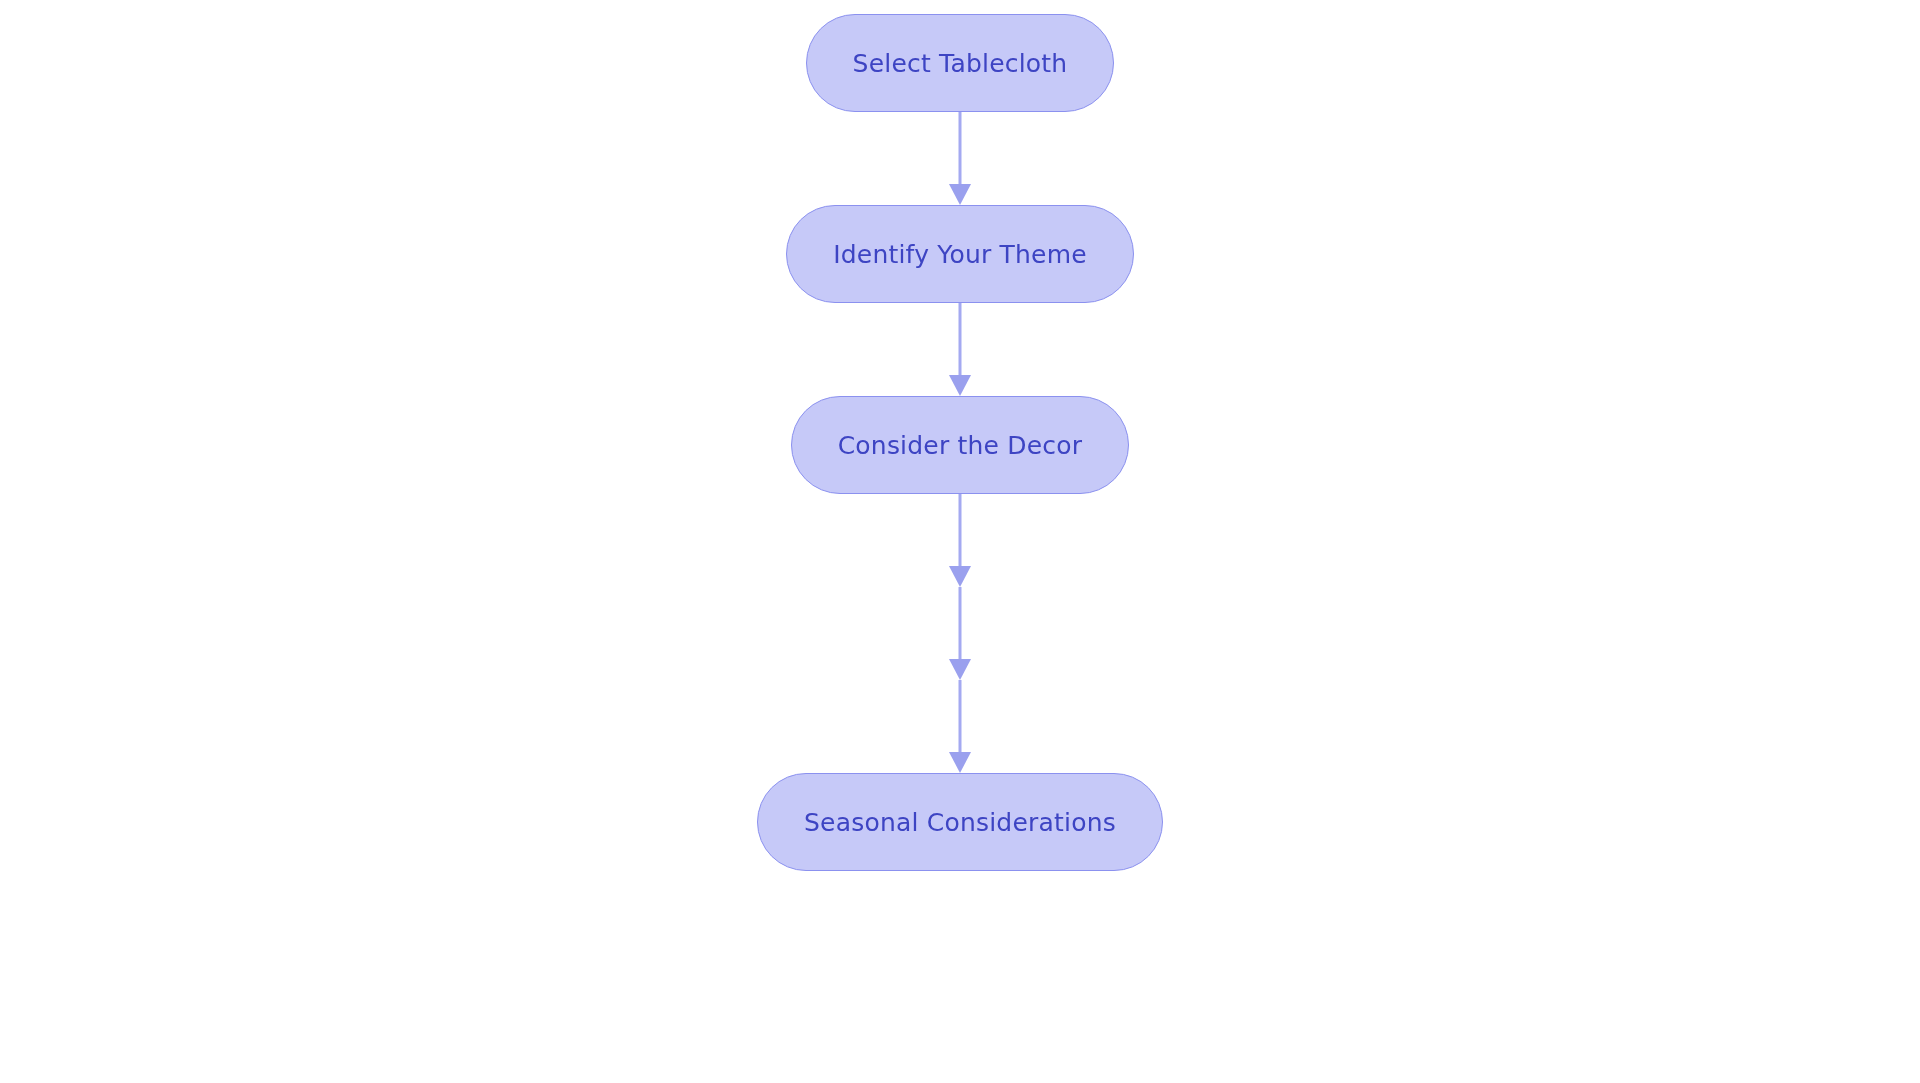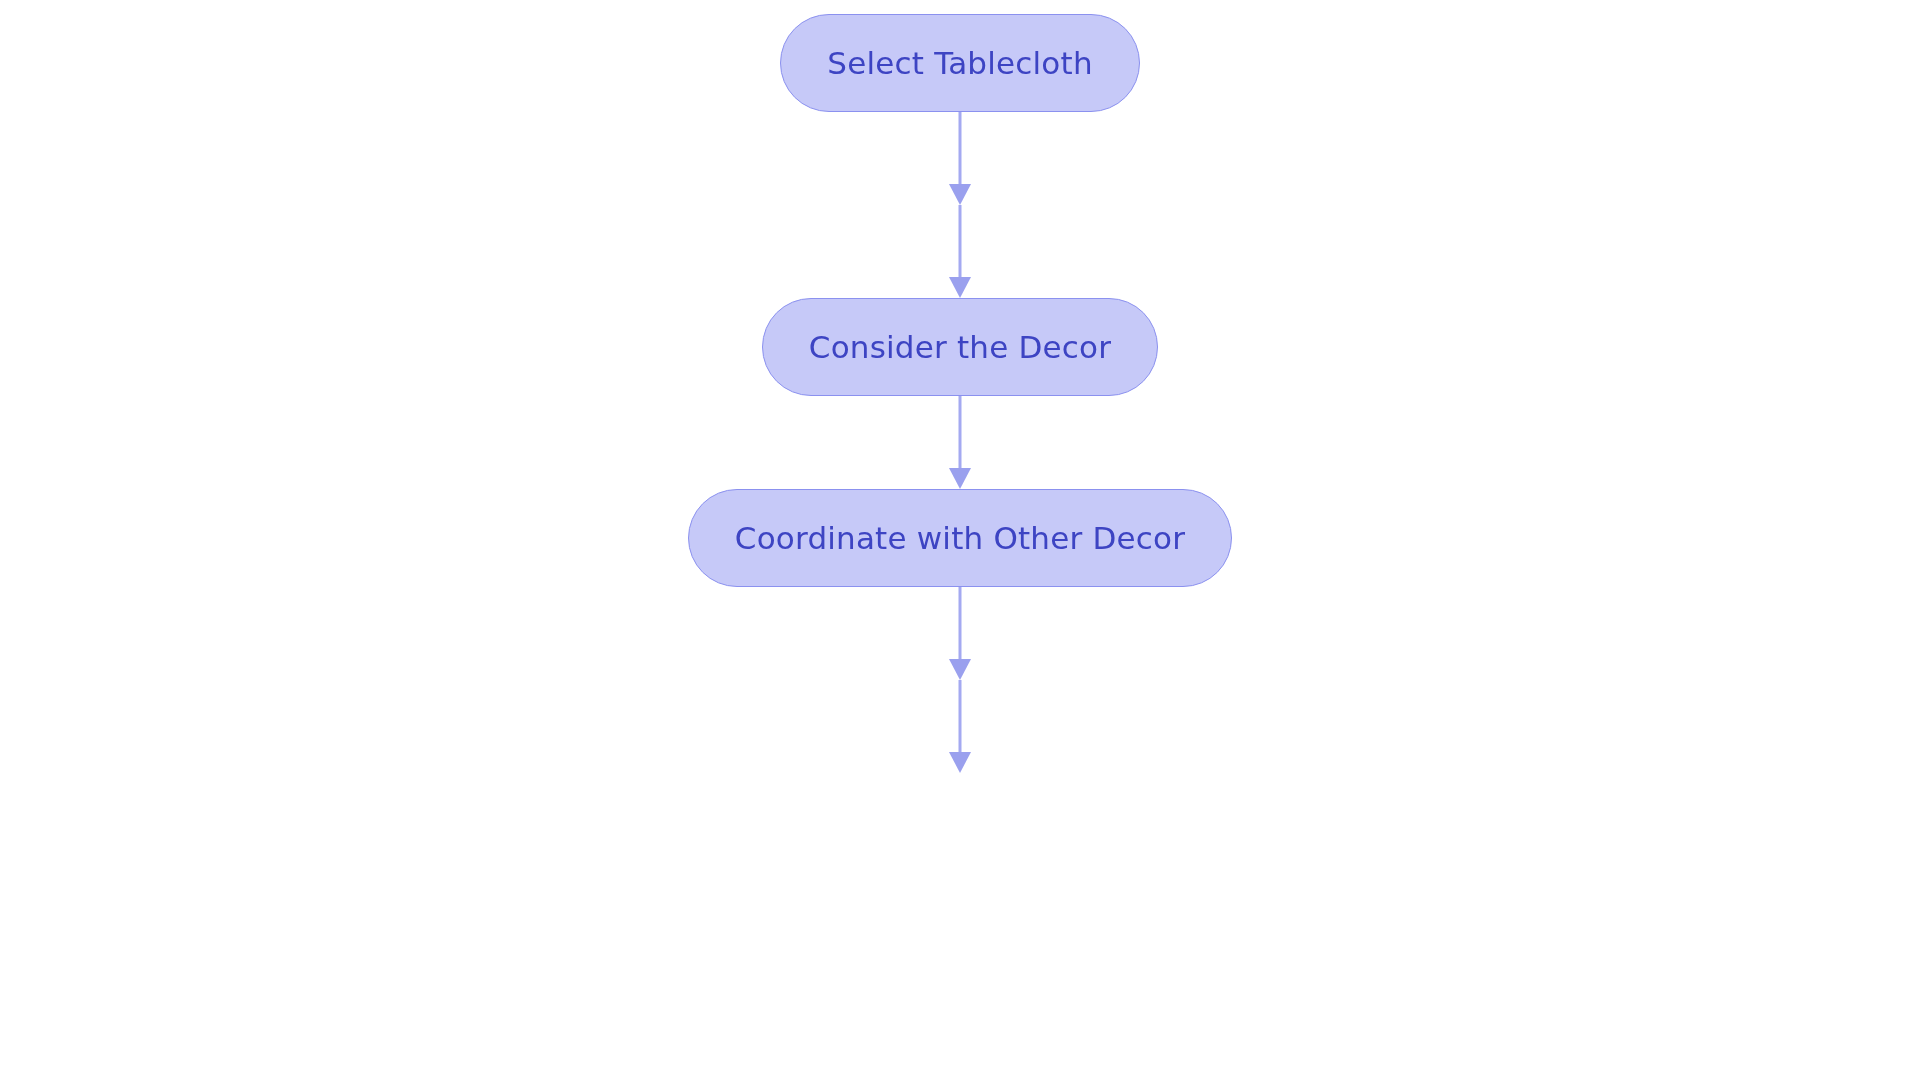--- a/index.html
+++ b/index.html
@@ -33,21 +33,21 @@
     border-radius: 49px;
     background: var(--node-fill);
     border: 1.5px solid var(--node-border);
     display: flex;
     align-items: center;
     justify-content: center;
     flex: 0 0 auto;
   }
   .node-label {
     color: var(--node-text);
-    font-size: 31px;
+    font-size: 25px;
     font-weight: 400;
     letter-spacing: 0.2px;
     white-space: nowrap;
   }
   .flow-arrow {
     position: relative;
     width: 24px;
     height: 93px;
     flex: 0 0 auto;
   }
@@ -79,44 +79,47 @@
 
   <div class="flow-node">
     <span class="node-label">Select Tablecloth</span>
   </div>
 
   <div class="flow-arrow">
     <div class="arrow-line"></div>
     <div class="arrow-head"></div>
   </div>
 
+  <div class="flow-node">
+    <span class="node-label">Identify Your Theme</span>
+  </div>
 
   <div class="flow-arrow">
     <div class="arrow-line"></div>
     <div class="arrow-head"></div>
   </div>
 
   <div class="flow-node">
     <span class="node-label">Consider the Decor</span>
   </div>
 
   <div class="flow-arrow">
     <div class="arrow-line"></div>
     <div class="arrow-head"></div>
   </div>
 
-  <div class="flow-node">
-    <span class="node-label">Coordinate with Other Decor</span>
-  </div>
 
   <div class="flow-arrow">
     <div class="arrow-line"></div>
     <div class="arrow-head"></div>
   </div>
 
 
   <div class="flow-arrow">
     <div class="arrow-line"></div>
     <div class="arrow-head"></div>
   </div>
 
+  <div class="flow-node">
+    <span class="node-label">Seasonal Considerations</span>
+  </div>
 
 </div>
 
 </body></html>

